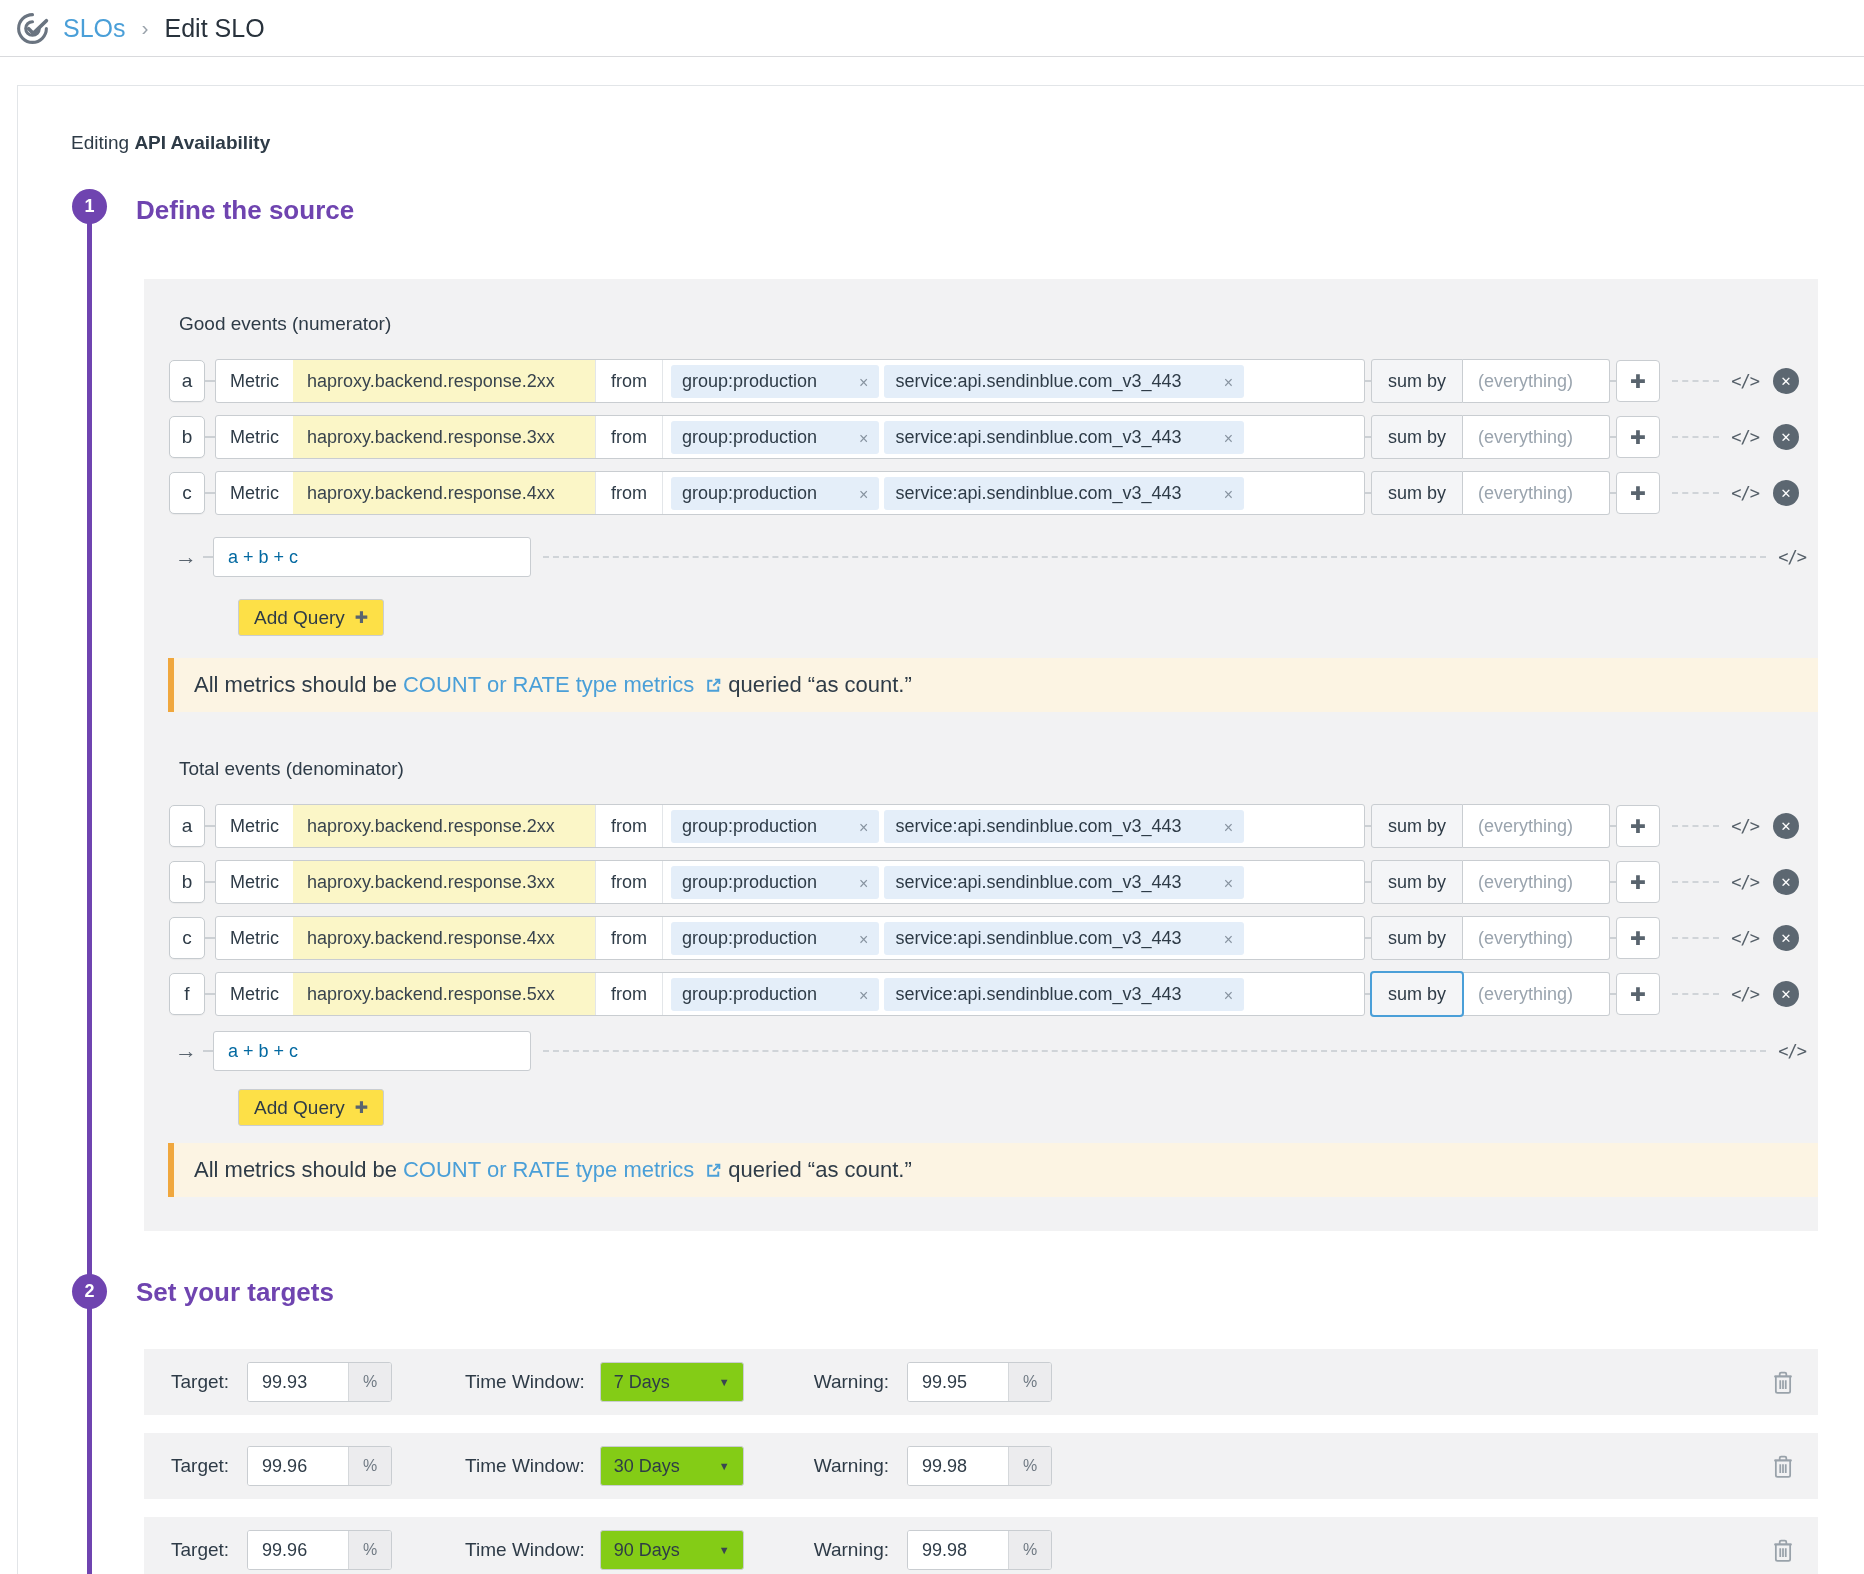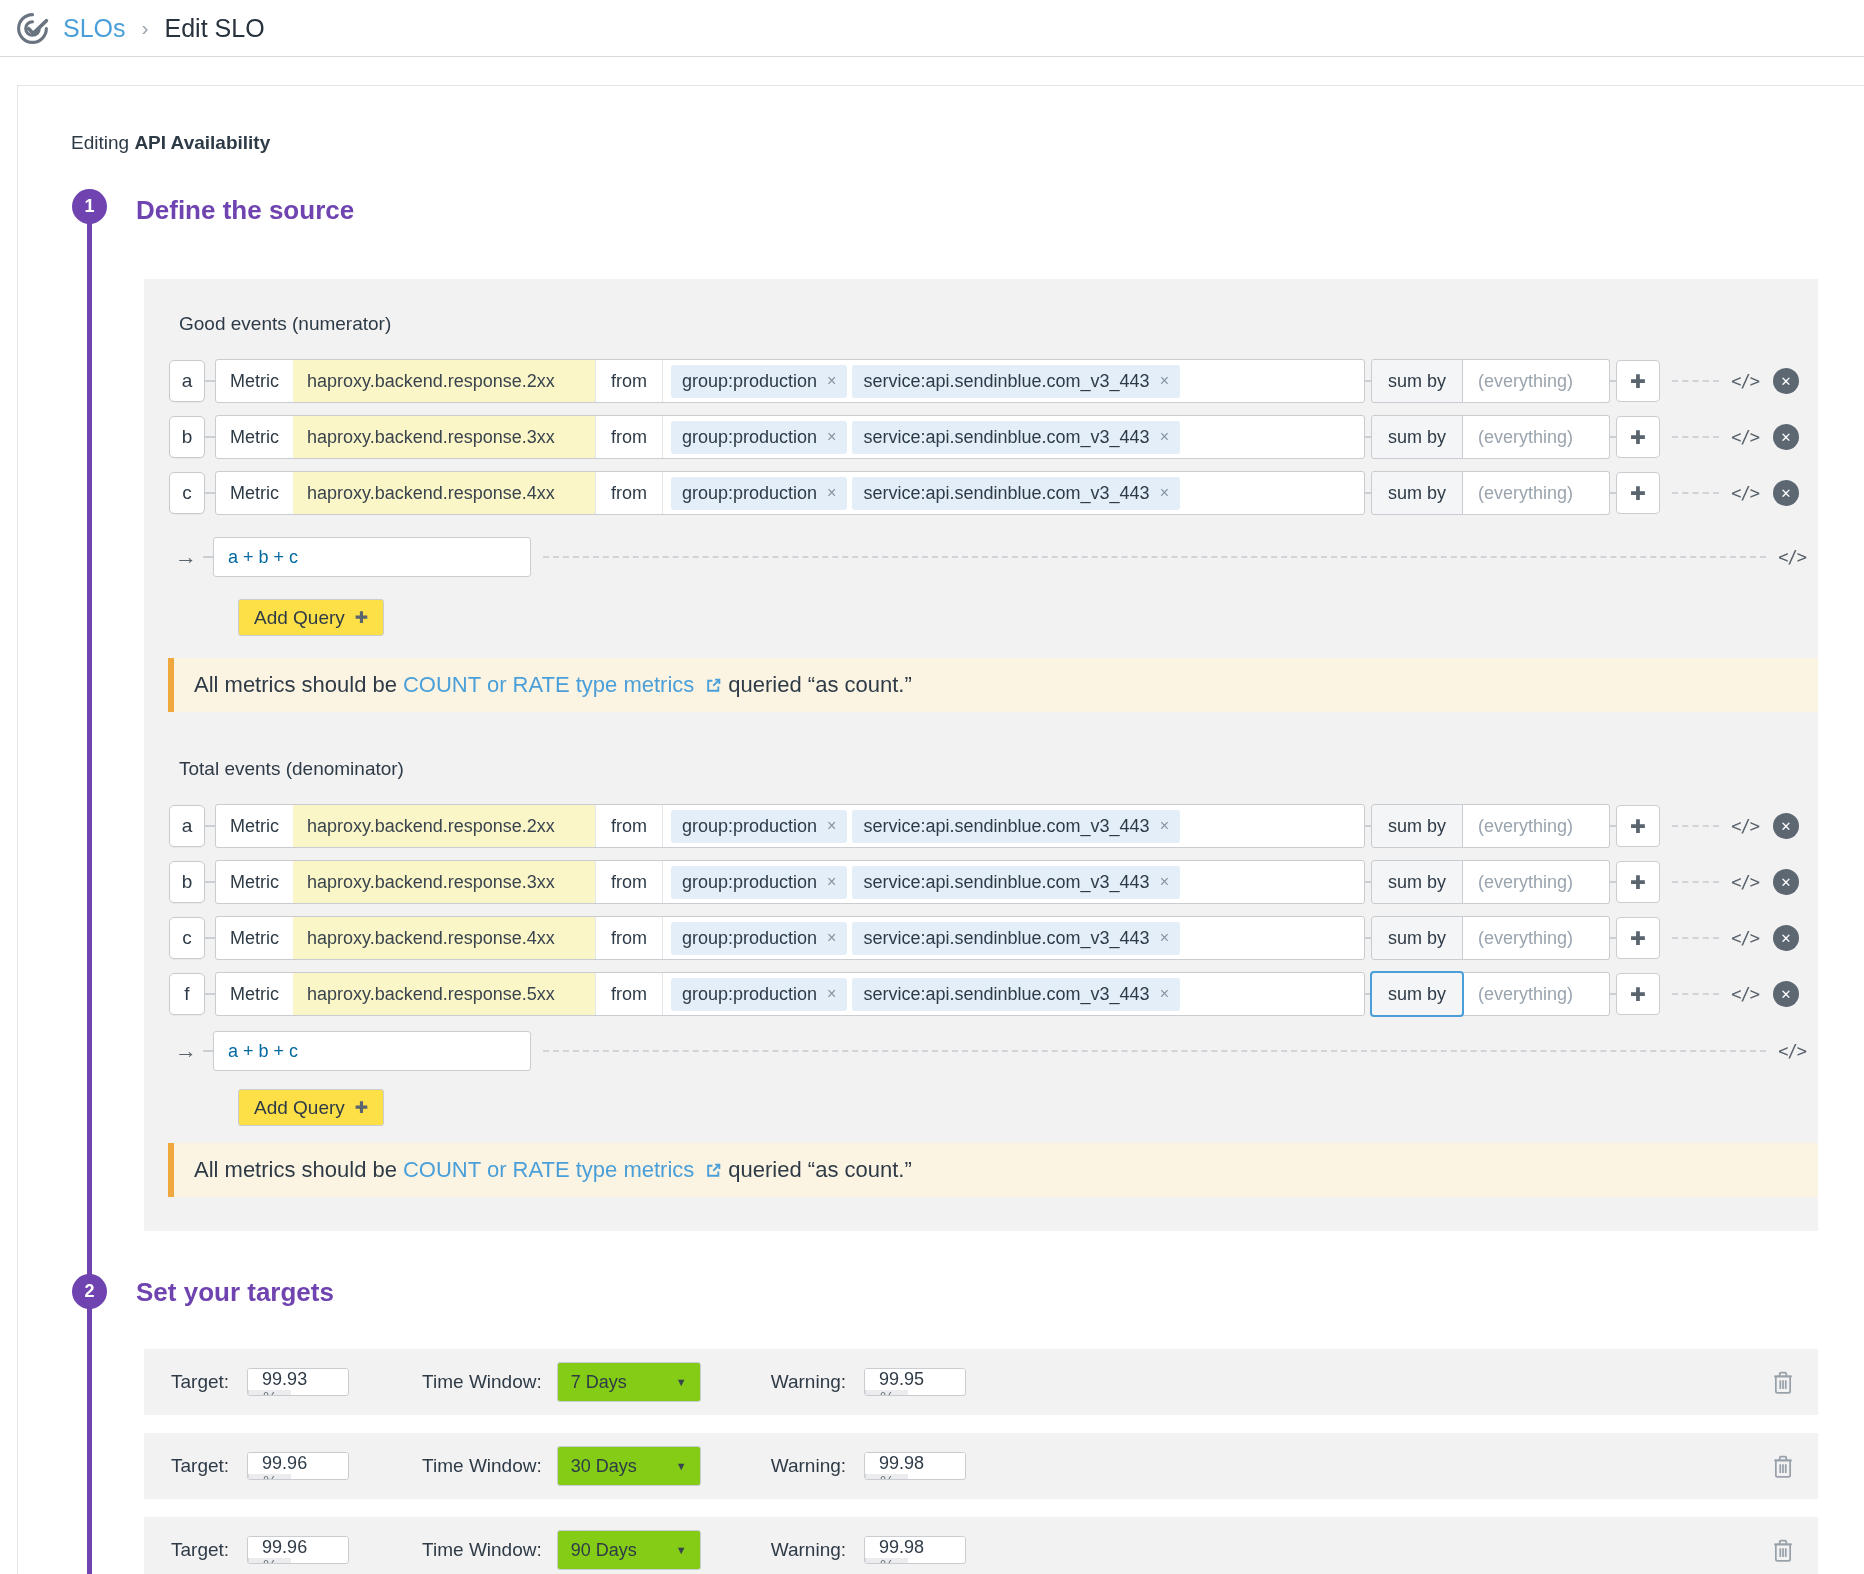--- a/index.html
+++ b/index.html
@@ -49,22 +49,22 @@
   .c10 { width:10px; } .c6 { width:6px; }
   .row-box { display:flex; align-items:stretch; height:44px; width:1150px;
     background:#fff; border:1px solid #c9cdd1; border-radius:3px; overflow:hidden; }
   .seg { display:flex; align-items:center; font-size:18px; }
   .metric-label { padding:0 14px; color:#2e3b47; }
   .metric-field { width:302px; background:var(--yellow,#fbf6c7); border:none;
     font-family:"Liberation Sans",sans-serif; font-size:18px; color:#39444e;
     padding:0 14px; outline:none; }
   .from-label { padding:0 15px; border-left:1px solid #e3e6e9; border-right:1px solid #e3e6e9; }
   .tags-area { flex:1; display:flex; align-items:center; padding-left:8px; gap:5px; }
-  .tag-chip { display:flex; align-items:center; background:var(--tagblue,#e4eef9);
-    border-radius:3px; padding:6px 11px; font-size:18px; color:#2e3b47; cursor:pointer; }
+  .tag-chip { display:flex; align-items:flex-end; background:var(--tagblue,#e4eef9);
+    border-radius:3px; padding:6px 11px; font-size:18px; color:#2e3b47; cursor:pointer;gap:32px; }
   .tag-x { margin-left:10px; color:#8793a0; font-size:16px; }
   .sum-group { display:flex; height:44px; }
   .sum-by { display:flex; align-items:center; padding:0 16px; font-size:18px;
     background:#f4f5f7; border:1px solid #c9cdd1; border-radius:3px 0 0 3px; }
   .sum-by.focused { border:2px solid #4a9fd8; border-radius:4px; background:#f4f5f7;
     margin:-1px; z-index:1; }
   .everything { display:flex; align-items:center; padding:0 15px; font-size:18px;
     color:#9aa4ae; background:#fff; border:1px solid #c9cdd1; border-left:none;
     border-radius:0 3px 3px 0; width:147px; }
   .plus-btn { width:44px; height:42px; background:#fff; border:1px solid #c9cdd1;
@@ -94,22 +94,22 @@
   .ext-icon { vertical-align:-2px; margin-left:5px; }
   .denominator-label { margin-top:46px; }
 
   
   .target-row { position:absolute; left:126px; width:1674px; height:66px;
     background:#f2f2f3; display:flex; align-items:center; z-index:1; }
   .t-label { font-size:19px; color:#2e3b47; }
   .lbl-target { margin-left:27px; }
   .lbl-window { margin-left:73px; }
   .lbl-warning { margin-left:70px; }
-  .pct-group { display:flex; height:28px; margin-left:18px; border:1px solid #c9cdd1;
-    border-radius:3px; overflow:hidden; background:#fff;flex-direction:column; }
+  .pct-group { display:flex; height:40px; margin-left:18px; border:1px solid #c9cdd1;
+    border-radius:3px; overflow:hidden; background:#fff; }
   .pct-input { width:100px; border:none; outline:none; font-size:18px; color:#2e3b47;
     padding:0 14px; font-family:"Liberation Sans",sans-serif; }
   .pct-suffix { width:43px; background:#ececee; border-left:1px solid #d5d8db;
     display:flex; align-items:center; justify-content:center; font-size:16px; color:#707a84; }
   .tw-select { margin-left:15px; width:144px; height:40px; background:#84cc16;
     border:1px solid #c9cdd1; border-radius:3px; display:flex; align-items:center;
     justify-content:space-between; padding:0 13px; font-size:18px; cursor:pointer; }
   .dd-caret { font-size:11px; color:#3a4550; }
   .trash-btn { margin-left:auto; margin-right:24px; cursor:pointer; display:flex; }
 </style>

